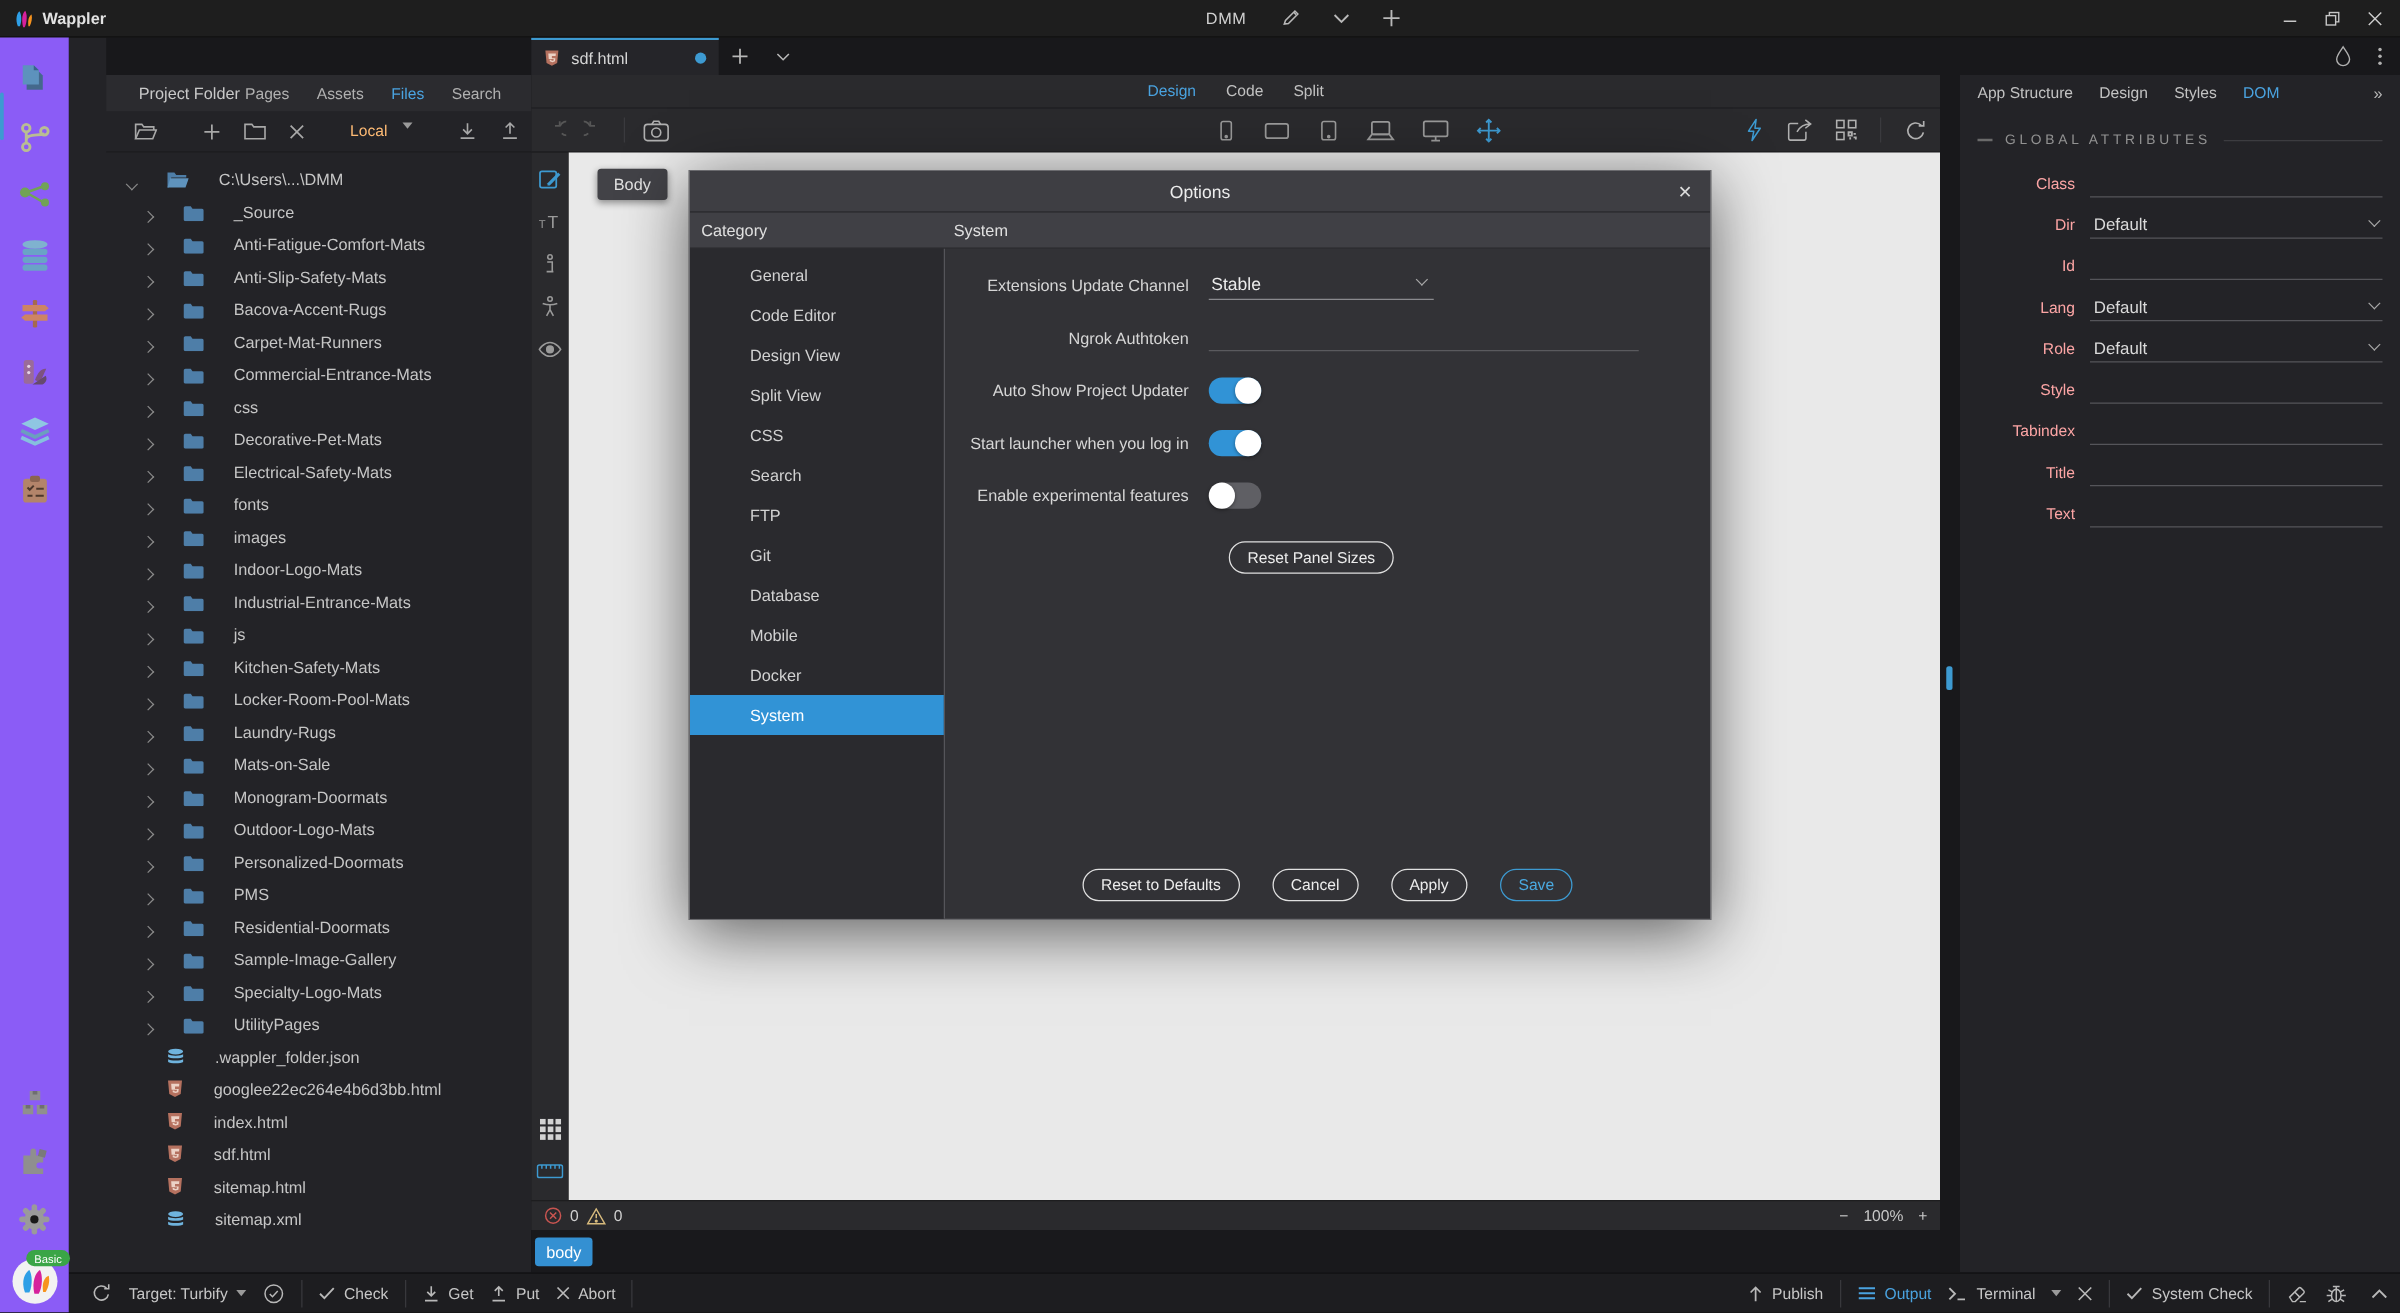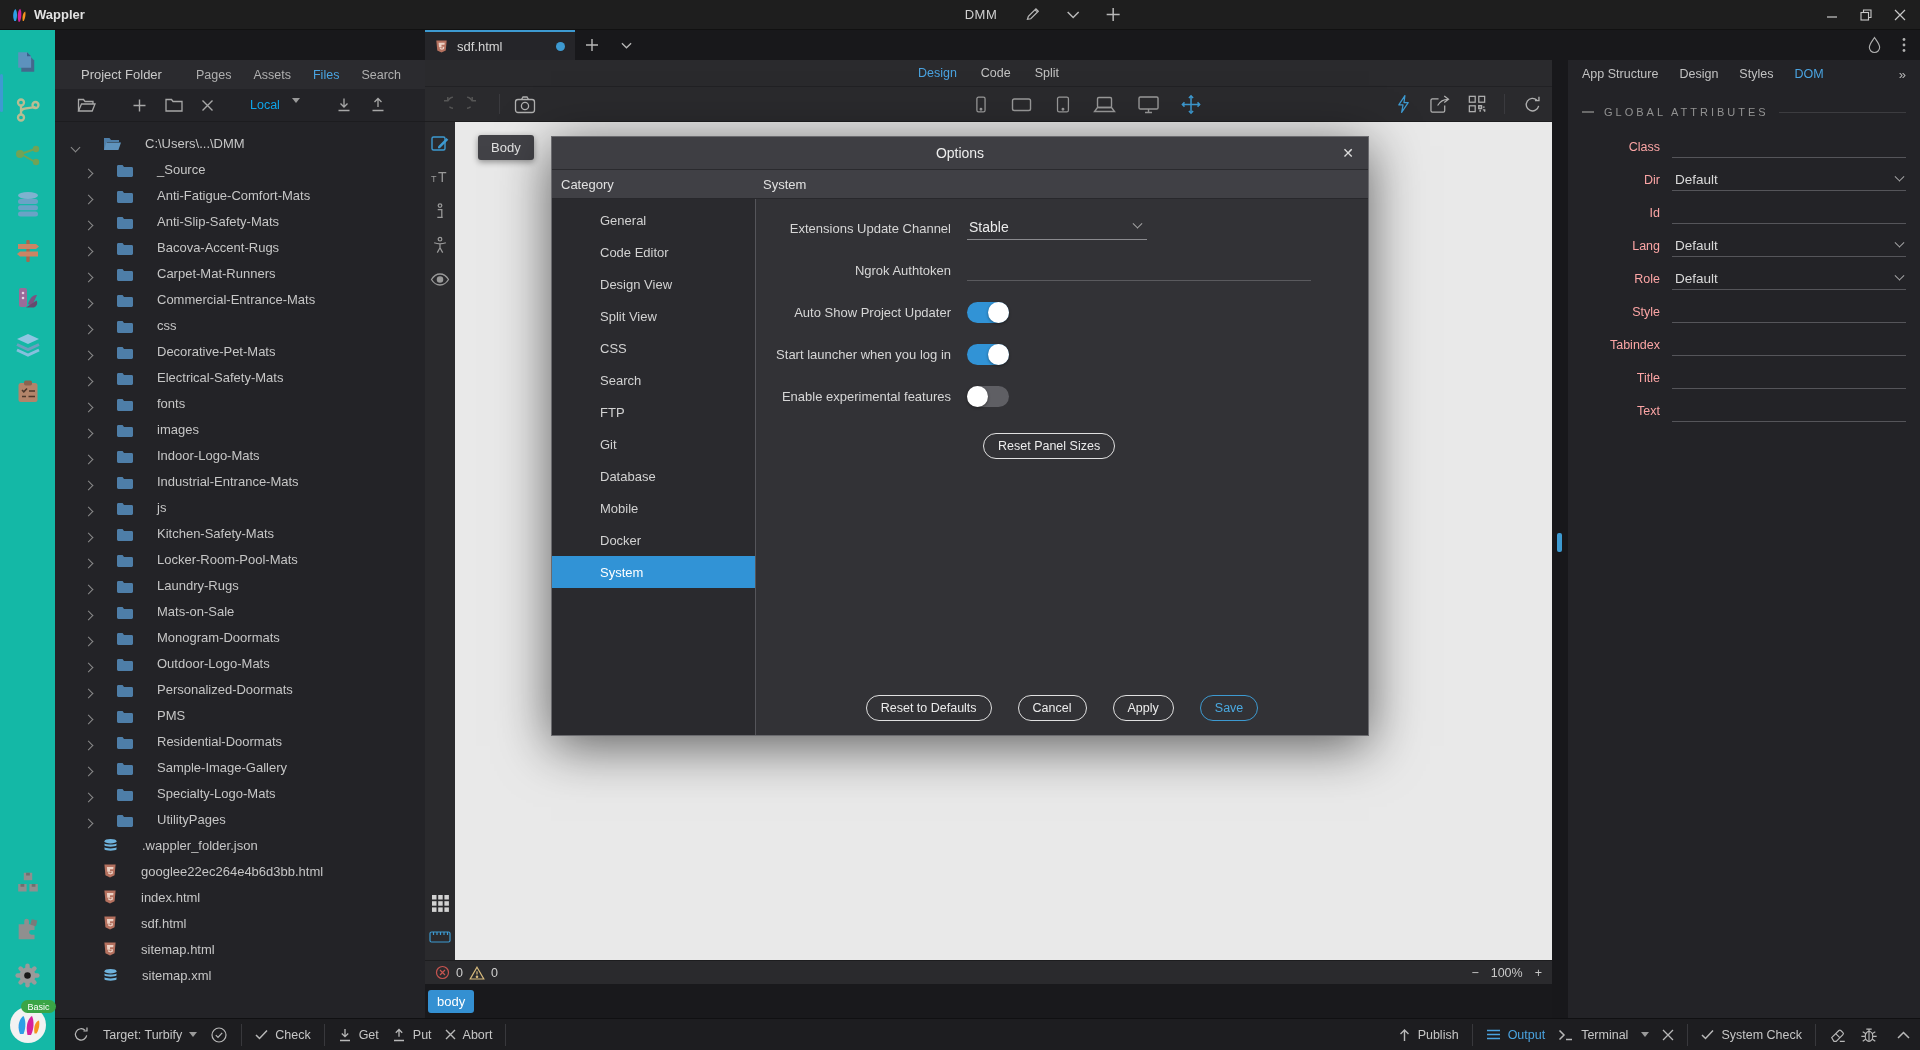--- a/index.html
+++ b/index.html
@@ -8,40 +8,40 @@
   
   .titlebar{height:30px;background:#1e1e1e;display:flex;align-items:center;position:relative;border-bottom:1px solid #111;}
   .brand{display:flex;align-items:center;gap:7px;padding-left:10px;}
   .brand .app-name{color:#e2e2e2;font-size:13px;font-weight:bold;}
   .tb-center{position:absolute;left:50%;transform:translateX(3%);display:flex;align-items:center;gap:26px;}
   .tb-center .proj{color:#d0d0d0;font-size:13px;letter-spacing:.5px}
   .winbtns{margin-left:auto;display:flex;align-items:center;gap:22px;padding-right:14px;color:#c0c0c0}
   .winbtns span{cursor:default;font-size:13px}
   
   .app-row{display:flex;height:1020px;}
-  .rail{width:55px;background:#14b8a6;display:flex;flex-direction:column;align-items:center;position:relative;flex:none;}
+  .rail{width:55px;background:#8b5cf6;display:flex;flex-direction:column;align-items:center;position:relative;flex:none;}
   .rail-ind{position:absolute;left:0;top:44px;width:3px;height:38px;background:#3d9ad1;border-radius:2px}
   .rail .ric{width:34px;height:34px;display:flex;align-items:center;justify-content:center;margin-top:13px;}
   .rail .ric:first-of-type{margin-top:16px}
   .rail-bottom{margin-top:auto;display:flex;flex-direction:column;align-items:center;margin-bottom:4px}
   .rail-bottom .ric{margin-top:12px}
   .wlogo-badge{position:relative;width:44px;height:44px;margin-top:10px}
   .basic-pill{position:absolute;top:-2px;right:-6px;background:#3aa546;color:#fff;font-size:9px;padding:1.5px 6px;border-radius:8px;z-index:2}
   .content{flex:1;display:flex;flex-direction:column;}
   .content-main{flex:1;display:flex;min-height:0;}
   
-  .project{width:370px;background:#232327;display:flex;flex-direction:column;flex:none;}
+  .project{width:370px;background:#232327;display:flex;flex-direction:column;flex:none;padding-left:30px;}
   .project .topstrip{height:30px;background:#18181b;flex:none}
   .proj-header{height:29px;background:#2b2b2f;display:flex;align-items:center;padding:0 24px 0 26px;flex:none;}
   .proj-title{color:#c9c9c9;font-size:13px}
   .proj-tabs{margin-left:auto;display:flex;gap:22px;font-size:12.5px;color:#b0b0b0}
   .proj-tabs .ptab.active{color:#4aa3e0}
   .proj-toolbar{height:33px;display:flex;align-items:center;padding:0 14px 0 22px;gap:18px;border-bottom:1px solid #1c1c1f;flex:none;}
   .psep{width:1px;height:20px;background:#3a3a3e}
-  .local-select{display:flex;align-items:flex-start;gap:12px;color:#0ea5e9;font-size:12.5px}
+  .local-select{display:flex;align-items:flex-start;gap:12px;color:#fdba74;font-size:12.5px}
   .tri-down{width:0;height:0;border-left:4px solid transparent;border-right:4px solid transparent;border-top:5px solid #9a9a9a}
   .proj-toolbar .grow{flex:1}
   .tree{flex:1;overflow:hidden;padding-top:3px}
   .tree-row{height:26px;display:flex;align-items:flex-end;gap:24px;padding-left:30px;cursor:default}
   .tree-row.t-root{padding-left:17px}
   .tree-row.t-html,.tree-row.t-data{padding-left:48px}
   .chev{width:7px;height:7px;border-right:1.6px solid #8a8a8a;border-bottom:1.6px solid #8a8a8a;flex:none;display:none}
   .chev.right{transform:rotate(-45deg)}
   .chev.down{transform:rotate(45deg)}
   .t-root .chev.down{display:inline-block}

